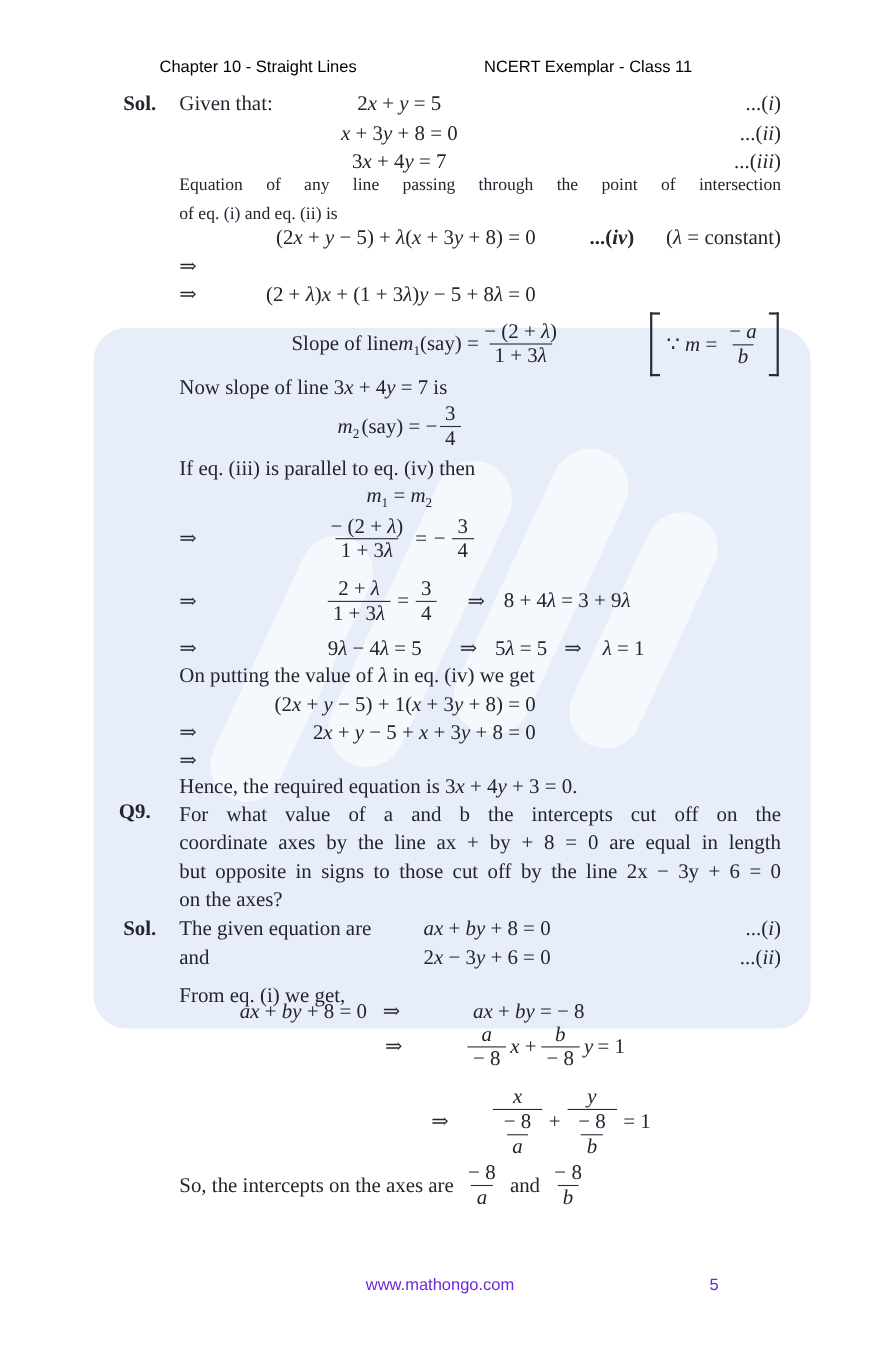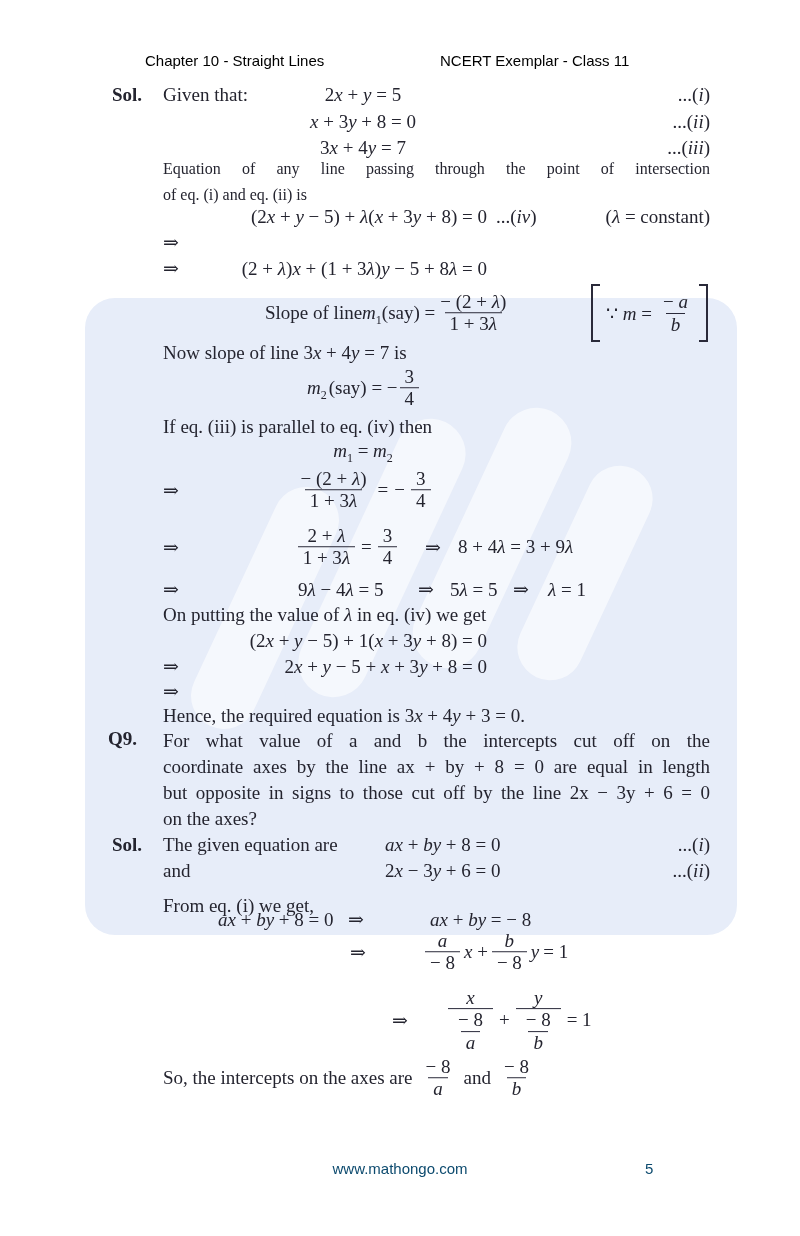--- a/index.html
+++ b/index.html
@@ -32,21 +32,21 @@
   .frac .den{display:block;padding:0 5px;border-top:1.5px solid #2a2a3a;}
   .frac .den .frac .num{border-top:none;}
   sub{font-size:12px;line-height:0;}
   .brk{width:7px;align-self:stretch;}
   .brk-l{border-left:2px solid #2a2a3a;border-top:2px solid #2a2a3a;border-bottom:2px solid #2a2a3a;}
   .brk-r{border-right:2px solid #2a2a3a;border-top:2px solid #2a2a3a;border-bottom:2px solid #2a2a3a;}
   .note-box{position:absolute;right:92px;top:50%;transform:translateY(-50%);
             display:flex;align-items:center;gap:6px;height:58px;}
 
   .hdr{position:absolute;top:52px;font-size:15px;color:#000;z-index:2;}
-  .ftr{position:absolute;top:1160px;font-size:15px;color:#0c4a6e;z-index:2;}
+  .ftr{position:absolute;top:1160px;font-size:15px;color:#6d28d9;z-index:2;}
 </style>
 </head>
 <body>
 
 <div class="page">
 
   <div class="panel">
     <div class="wm" style="left:147px;top:180px;width:66px;height:260px;transform:rotate(25deg);"></div>
     <div class="wm" style="left:262px;top:110px;width:70px;height:300px;transform:rotate(25deg);"></div>
     <div class="wm" style="left:372px;top:100px;width:70px;height:280px;transform:rotate(25deg);"></div>
@@ -71,21 +71,21 @@
     <span class="tag">...(<i>i</i><i>i</i><i>i</i>)</span>
   </div>
 
   <div class="para" style="top:156px;">
     <div class="just">Equation of any line passing through the point of intersection</div>
     <div>of eq. (i) and eq. (ii) is</div>
   </div>
 
   <div class="row" style="top:204px;">
     <span class="er">(2<i>x</i> + <i>y</i> − 5) + <i>λ</i>(<i>x</i> + 3<i>y</i> + 8) = 0</span>
-    <span class="abs" style="left:496px;">...(<i>i</i><i>v</i>)</span>
+    <span class="abs" style="left:536px;font-weight:bold;">...(<i>i</i><i>v</i>)</span>
     <span class="abs" style="right:90px;"><span>(<i>λ</i> = </span><span>constant)</span></span>
   </div>
   <div class="row" style="top:230px;">
     <span class="abs" style="left:163px;">⇒</span>
   </div>
   <div class="row" style="top:256px;">
     <span class="abs" style="left:163px;">⇒</span>
     <span class="er">(2 + <i>λ</i>)<i>x</i> + (1 + 3<i>λ</i>)<i>y</i> − 5 + 8<i>λ</i> = 0</span>
   </div>
 

